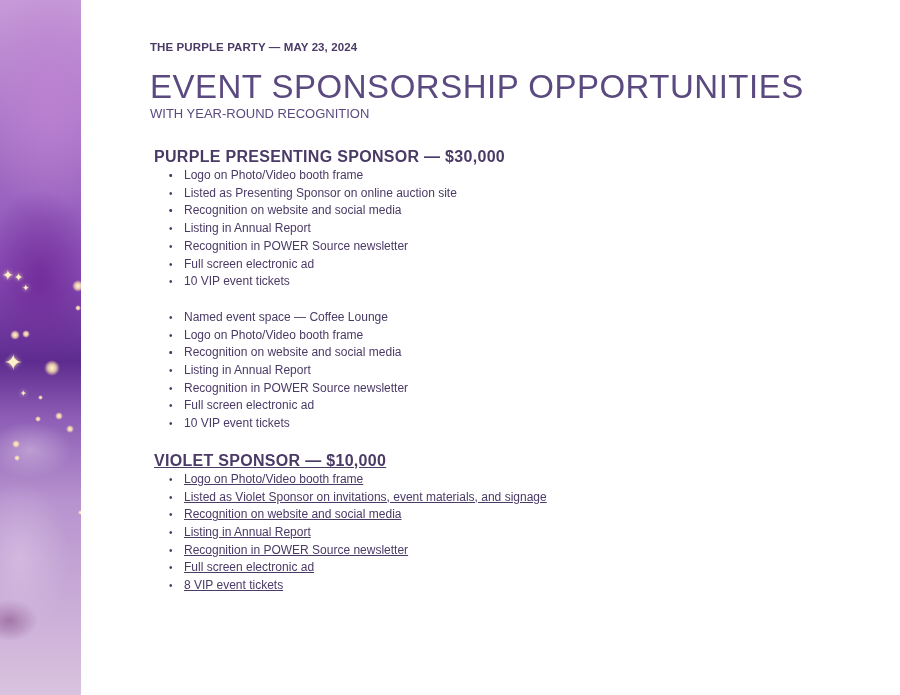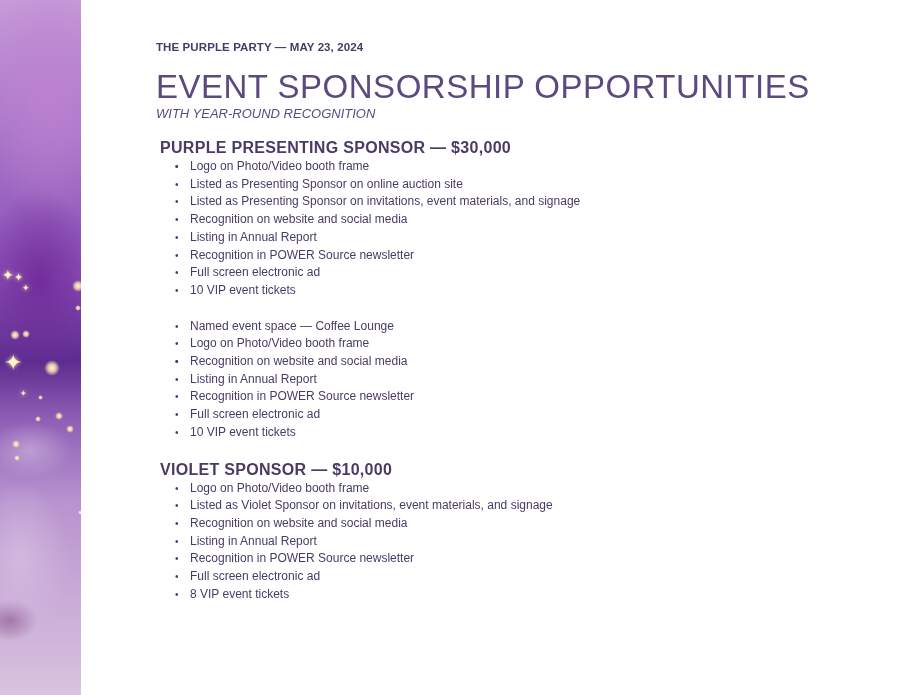--- a/index.html
+++ b/index.html
@@ -38,21 +38,21 @@
     .star {
       position: absolute;
       color: #fff1c8;
       font-size: 14px;
       line-height: 1;
       text-shadow: 0 0 4px #ffe9b0;
       font-family: "DejaVu Sans", sans-serif;
     }
     .content {
       position: absolute;
-      left: 156px;
+      left: 150px;
       top: 40px;
       width: 700px;
     }
     .eyebrow {
       font-size: 11.5px;
       font-weight: bold;
       color: #4a3a66;
       letter-spacing: 0.1px;
       line-height: 14px;
     }
@@ -63,21 +63,20 @@
       letter-spacing: 0.5px;
       line-height: 38px;
       margin-top: 14px;
       white-space: nowrap;
     }
     .subtitle {
       font-size: 13px;
       color: #5b4a80;
       line-height: 16px;
       margin-top: 0px;
-      font-style: italic;
     }
     .tier {
       margin-left: 4px;
     }
     .tier-heading {
       font-size: 16px;
       font-weight: bold;
       color: #4a3a66;
       letter-spacing: 0.3px;
       line-height: 20px;
@@ -123,27 +122,27 @@
   <span class="sparkle" style="left:75px;top:305px;width:6px;height:6px;"></span>
   <span class="sparkle" style="left:38px;top:395px;width:5px;height:5px;"></span>
   <span class="sparkle" style="left:78px;top:510px;width:5px;height:5px;"></span>
 </div>
 
 <div class="content">
   <div class="eyebrow">THE PURPLE PARTY — MAY 23, 2024</div>
   <div class="title">EVENT SPONSORSHIP OPPORTUNITIES</div>
   <div class="subtitle">WITH YEAR-ROUND RECOGNITION</div>
 
-  <div class="tier" style="margin-top:16px;">
+  <div class="tier" style="margin-top:25px;">
     <div class="tier-heading">PURPLE PRESENTING SPONSOR — $30,000</div>
     <ul class="tier-list">
       <li class="tier-item"><span class="bullet">•</span></li>
       <li class="tier-item"><span class="bullet">•</span><span>Logo on Photo/Video booth frame</span></li>
       <li class="tier-item"><span class="bullet">•</span><span>Listed as Presenting Sponsor on online auction site</span></li>
-      <li class="tier-item"><span class="bullet">•</span><span>Listed as Presenting Sponsor on invitations, event materials, and signage</span></li>
+      <li class="tier-item"><span class="bullet">•</span></li>
       <li class="tier-item"><span class="bullet">•</span><span>Recognition on website and social media</span></li>
       <li class="tier-item"><span class="bullet">•</span><span>Listing in Annual Report</span></li>
       <li class="tier-item"><span class="bullet">•</span><span>Recognition in POWER Source newsletter</span></li>
       <li class="tier-item"><span class="bullet">•</span><span>Full screen electronic ad</span></li>
       <li class="tier-item"><span class="bullet">•</span><span>10 VIP event tickets</span></li>
     </ul>
   </div>
 
   <div class="tier" style="margin-top:18px;">
     <ul class="tier-list">
@@ -151,21 +150,21 @@
       <li class="tier-item"><span class="bullet">•</span><span>Logo on Photo/Video booth frame</span></li>
       <li class="tier-item"><span class="bullet">•</span></li>
       <li class="tier-item"><span class="bullet">•</span><span>Recognition on website and social media</span></li>
       <li class="tier-item"><span class="bullet">•</span><span>Listing in Annual Report</span></li>
       <li class="tier-item"><span class="bullet">•</span><span>Recognition in POWER Source newsletter</span></li>
       <li class="tier-item"><span class="bullet">•</span><span>Full screen electronic ad</span></li>
       <li class="tier-item"><span class="bullet">•</span><span>10 VIP event tickets</span></li>
     </ul>
   </div>
 
-  <div class="tier" style="margin-top:18px;">
+  <div class="tier" style="margin-top:18px;text-decoration:underline;">
     <div class="tier-heading">VIOLET SPONSOR — $10,000</div>
     <ul class="tier-list">
       <li class="tier-item"><span class="bullet">•</span><span>Logo on Photo/Video booth frame</span></li>
       <li class="tier-item"><span class="bullet">•</span><span>Listed as Violet Sponsor on invitations, event materials, and signage</span></li>
       <li class="tier-item"><span class="bullet">•</span><span>Recognition on website and social media</span></li>
       <li class="tier-item"><span class="bullet">•</span><span>Listing in Annual Report</span></li>
       <li class="tier-item"><span class="bullet">•</span><span>Recognition in POWER Source newsletter</span></li>
       <li class="tier-item"><span class="bullet">•</span><span>Full screen electronic ad</span></li>
       <li class="tier-item"><span class="bullet">•</span><span>8 VIP event tickets</span></li>
     </ul>

